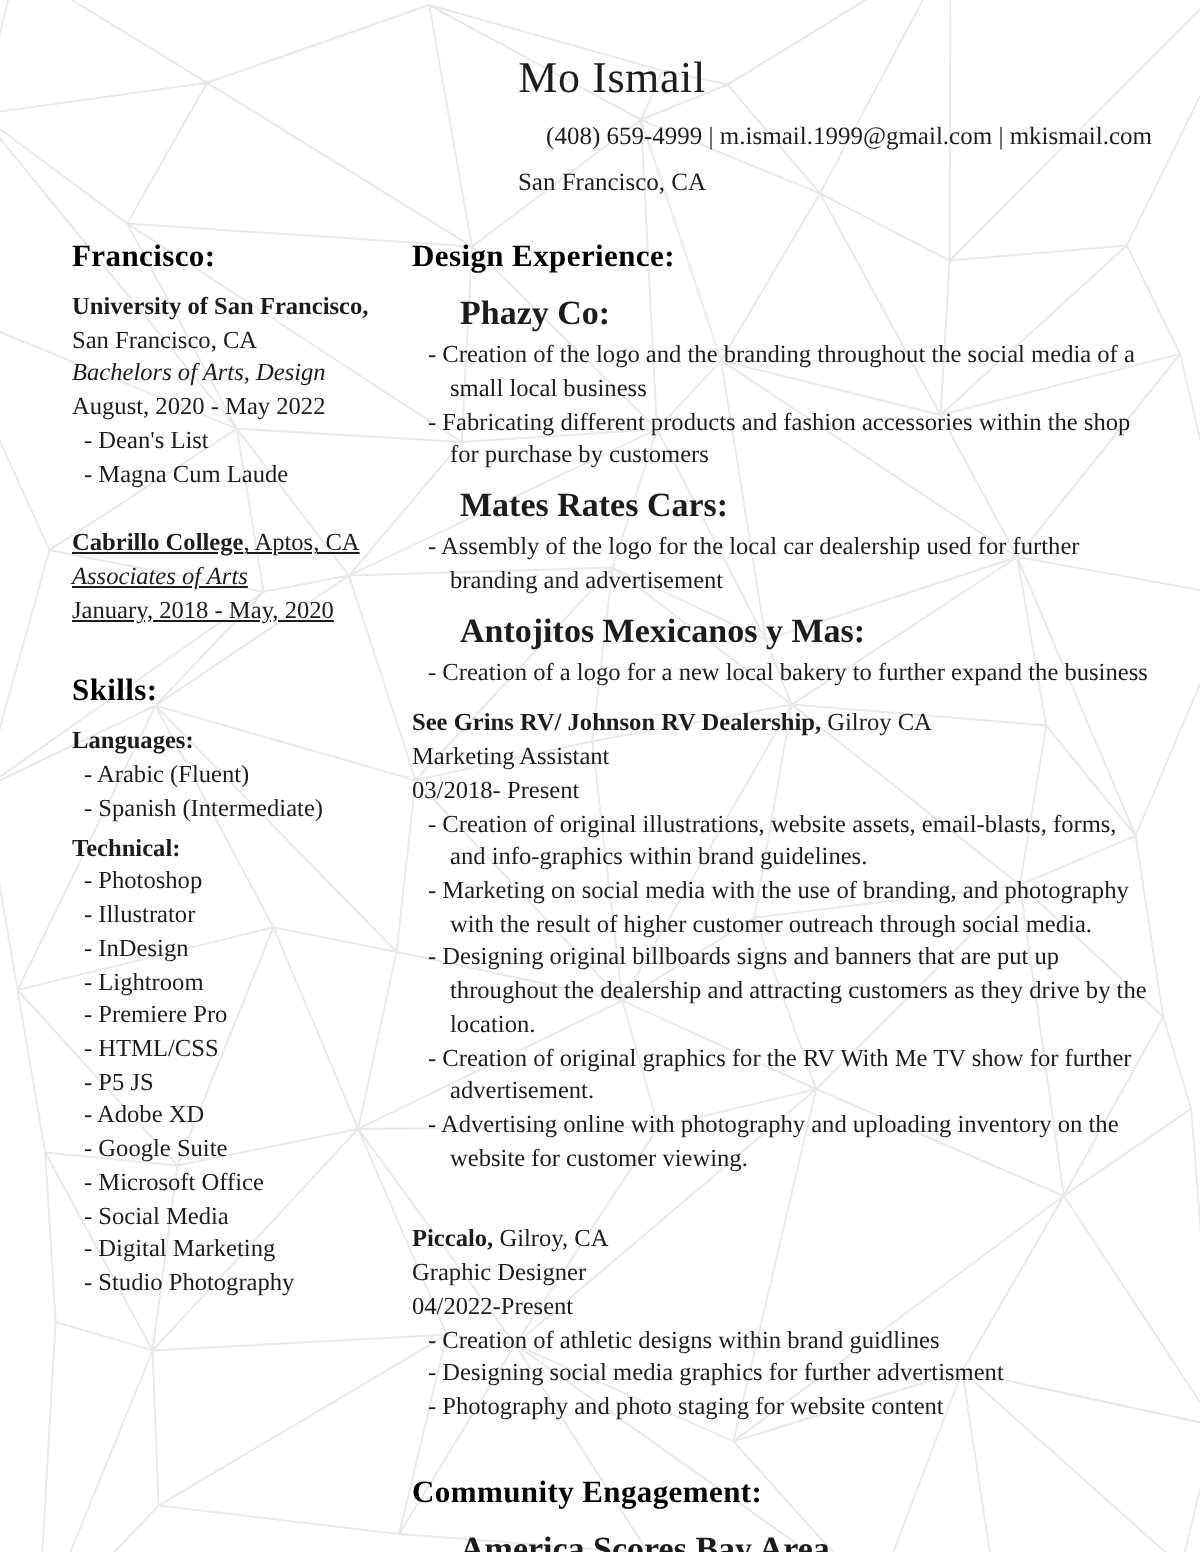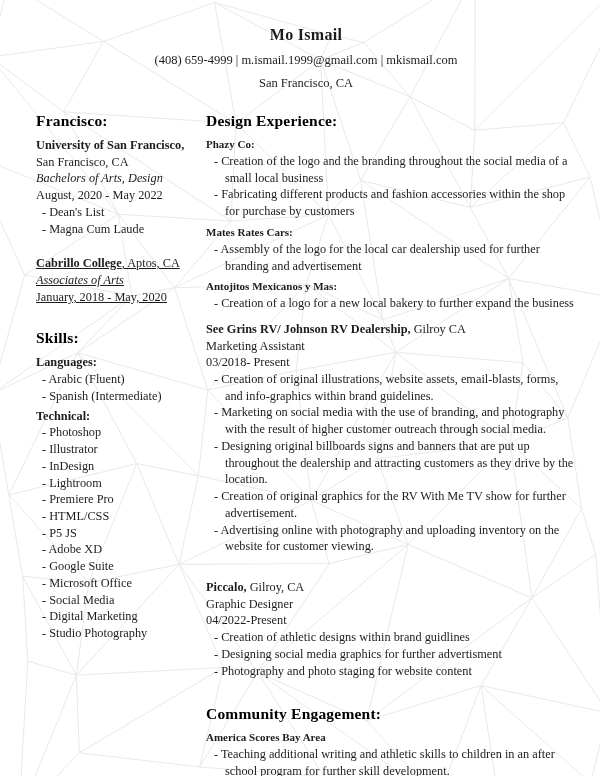--- a/index.html
+++ b/index.html
@@ -8,22 +8,22 @@
     font-family:"Liberation Serif","DejaVu Serif",serif;
     background:#ffffff;
     color:#1c1c1c;
     position:relative;
     overflow:hidden;
   }
   #bg-mesh { position:absolute; top:0; left:0; z-index:0; pointer-events:none; }
   .page { position:relative; z-index:1; padding:26px 24px 0 36px; }
 
   .hdr { text-align:center; }
-  .name { font-size:16px; font-weight:bold; letter-spacing:.3px; }
-  .contact { font-size:12.5px; margin-top:9px; }
+  .name { font-size:22px; font-weight:normal; letter-spacing:.3px; }
+  .contact { font-size:12.5px; margin-top:9px;text-align:right; }
   .loc { font-size:12.5px; margin-top:8px; }
 
   .cols { display:flex; margin-top:21px; }
   .col-left { width:170px; flex:none; padding-right:6px; }
   .col-right { flex:1; }
 
   h2 { font-size:15.5px; font-weight:bold; color:#000; letter-spacing:.2px; margin-bottom:7px; }
 
   .line { font-size:12.3px; line-height:1.36; }
   .line:empty { display:none; }
@@ -31,21 +31,21 @@
   .it { font-style:italic; }
 
   .li { font-size:12.3px; line-height:1.36; padding-left:19px; text-indent:-11px; }
   .col-left .li { padding-left:13px; text-indent:-7px; }
 
   .edu2 { margin-top:18px;text-decoration:underline; }
   .skills { margin-top:24px; }
   .glabel { margin-top:3px; }
 
   .xentry { margin-bottom:5px; }
-  .xh { font-size:11px; margin-bottom:1px; }
+  .xh { font-size:17px; margin-bottom:1px;margin-left:24px; }
   .emp { margin-top:9px; }
   .job2 { margin-top:24px; }
   .comm { margin-top:26px; }
 </style>
 </head>
 <body style="color: rgb(28, 28, 28); background: rgb(255, 255, 255);">
 
 <svg id="bg-mesh" width="600" height="776" viewBox="0 0 600 776">
     <path d="M8.2 -17.1L103.6 41.4M8.2 -17.1L-9.9 57.1M103.6 41.4L-9.9 57.1M103.6 41.4L214.6 2.5M103.6 41.4L63.6 111.8M103.6 41.4L236.0 123.3M214.6 2.5L331.4 35.3M214.6 2.5L236.0 123.3M214.6 2.5L320.5 59.9M331.4 35.3L363.8 42.3M331.4 35.3L320.5 59.9M363.8 42.3L320.5 59.9M363.8 42.3L475.3 -26.1M363.8 42.3L410.0 96.7M475.3 -26.1L410.0 96.7M475.3 -26.1L641.9 -37.5M475.3 -26.1L474.8 130.3M641.9 -37.5L474.8 130.3M641.9 -37.5L563.4 122.7M-9.9 57.1L63.6 111.8M-9.9 57.1L-30.1 153.8M-9.9 57.1L118.4 214.3M63.6 111.8L236.0 123.3M63.6 111.8L118.4 214.3M63.6 111.8L230.9 221.0M236.0 123.3L320.5 59.9M236.0 123.3L230.9 221.0M236.0 123.3L328.5 214.6M320.5 59.9L410.0 96.7M320.5 59.9L328.5 214.6M320.5 59.9L360.6 180.3M410.0 96.7L474.8 130.3M410.0 96.7L360.6 180.3M410.0 96.7L470.3 207.5M474.8 130.3L563.4 122.7M474.8 130.3L470.3 207.5M563.4 122.7L470.3 207.5M563.4 122.7L590.1 177.0M-30.1 153.8L118.4 214.3M-30.1 153.8L24.7 275.1M118.4 214.3L24.7 275.1M118.4 214.3L230.9 221.0M118.4 214.3L131.8 295.9M118.4 214.3L174.5 287.8M230.9 221.0L328.5 214.6M230.9 221.0L174.5 287.8M328.5 214.6L174.5 287.8M328.5 214.6L360.6 180.3M328.5 214.6L306.3 283.8M328.5 214.6L382.9 319.9M360.6 180.3L470.3 207.5M360.6 180.3L382.9 319.9M360.6 180.3L508.6 278.5M470.3 207.5L590.1 177.0M470.3 207.5L508.6 278.5M590.1 177.0L508.6 278.5M590.1 177.0L618.5 298.4M24.7 275.1L131.8 295.9M24.7 275.1L-8.5 394.3M131.8 295.9L-8.5 394.3M131.8 295.9L174.5 287.8M131.8 295.9L77.7 352.8M174.5 287.8L77.7 352.8M174.5 287.8L306.3 283.8M174.5 287.8L207.8 390.1M306.3 283.8L207.8 390.1M306.3 283.8L382.9 319.9M306.3 283.8L296.1 370.6M306.3 283.8L395.9 352.3M382.9 319.9L508.6 278.5M382.9 319.9L395.9 352.3M508.6 278.5L395.9 352.3M508.6 278.5L618.5 298.4M508.6 278.5L523.1 362.7M508.6 278.5L567.8 417.8M618.5 298.4L567.8 417.8M-8.5 394.3L77.7 352.8M-8.5 394.3L8.8 495.0M77.7 352.8L8.8 495.0M77.7 352.8L207.8 390.1M77.7 352.8L136.7 463.6M77.7 352.8L198.3 475.9M207.8 390.1L296.1 370.6M207.8 390.1L198.3 475.9M207.8 390.1L311.2 500.3M296.1 370.6L395.9 352.3M296.1 370.6L311.2 500.3M395.9 352.3L311.2 500.3M395.9 352.3L523.1 362.7M395.9 352.3L377.2 458.8M395.9 352.3L510.0 442.5M523.1 362.7L567.8 417.8M523.1 362.7L510.0 442.5M567.8 417.8L510.0 442.5M567.8 417.8L581.6 508.5M8.8 495.0L136.7 463.6M8.8 495.0L22.6 576.2M8.8 495.0L88.7 582.8M136.7 463.6L198.3 475.9M136.7 463.6L88.7 582.8M136.7 463.6L179.1 564.4M198.3 475.9L311.2 500.3M198.3 475.9L179.1 564.4M311.2 500.3L179.1 564.4M311.2 500.3L377.2 458.8M311.2 500.3L329.2 563.5M311.2 500.3L408.1 544.5M377.2 458.8L510.0 442.5M377.2 458.8L408.1 544.5M510.0 442.5L408.1 544.5M510.0 442.5L581.6 508.5M510.0 442.5L531.9 597.9M581.6 508.5L531.9 597.9M581.6 508.5L595.6 554.3M22.6 576.2L88.7 582.8M22.6 576.2L27.8 661.0M22.6 576.2L76.3 675.2M88.7 582.8L179.1 564.4M88.7 582.8L76.3 675.2M179.1 564.4L76.3 675.2M179.1 564.4L329.2 563.5M179.1 564.4L223.4 667.4M179.1 564.4L257.6 672.3M329.2 563.5L408.1 544.5M329.2 563.5L257.6 672.3M408.1 544.5L257.6 672.3M408.1 544.5L531.9 597.9M408.1 544.5L366.7 720.7M531.9 597.9L366.7 720.7M531.9 597.9L595.6 554.3M531.9 597.9L481.1 685.5M531.9 597.9L607.9 712.9M595.6 554.3L607.9 712.9M27.8 661.0L76.3 675.2M27.8 661.0L18.8 816.3M76.3 675.2L18.8 816.3M76.3 675.2L223.4 667.4M76.3 675.2L79.3 752.8M223.4 667.4L79.3 752.8M223.4 667.4L257.6 672.3M223.4 667.4L199.6 767.0M257.6 672.3L199.6 767.0M257.6 672.3L366.7 720.7M257.6 672.3L324.3 776.6M257.6 672.3L437.7 799.7M366.7 720.7L481.1 685.5M366.7 720.7L437.7 799.7M481.1 685.5L437.7 799.7M481.1 685.5L607.9 712.9M481.1 685.5L500.3 811.3M481.1 685.5L590.6 783.2M607.9 712.9L590.6 783.2M18.8 816.3L79.3 752.8M79.3 752.8L199.6 767.0M199.6 767.0L324.3 776.6M324.3 776.6L437.7 799.7M437.7 799.7L500.3 811.3M500.3 811.3L590.6 783.2" fill="none" stroke="#e9e9e9" stroke-width="1"></path>
   </svg>

